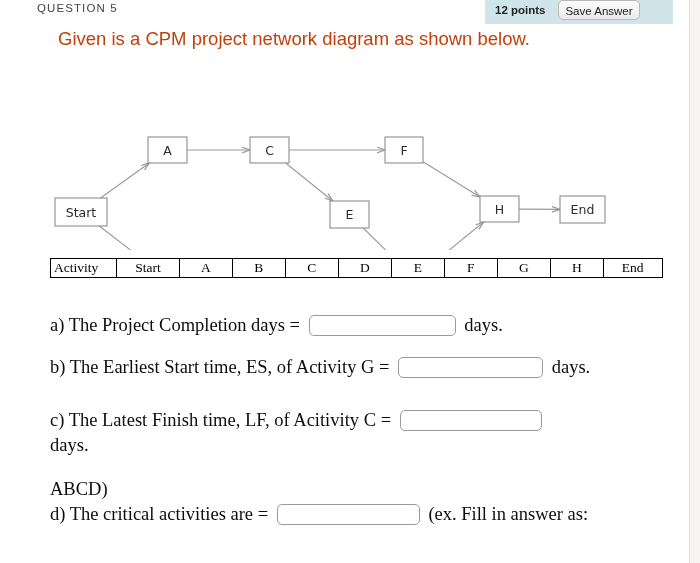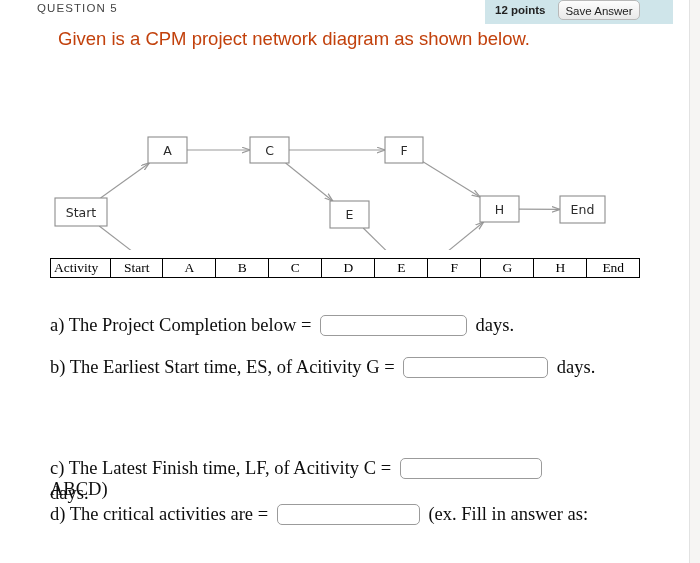--- a/index.html
+++ b/index.html
@@ -126,21 +126,21 @@
     border-collapse: collapse;
     font-family: "Liberation Serif", serif;
     font-size: 13.5px;
     color: #000000;
     background: #ffffff;
   }
   #activity-table td {
     border: 1px solid #000000;
     height: 19px;
     text-align: center;
-    padding: 0 12px;
+    padding: 0 18px;
     box-sizing: border-box;
   }
   #activity-table td.rowhead {
     text-align: left;
     padding-left: 3px;
     width: 58px;
   }
   #activity-table td.startcol { width: 52px; }
   #activity-table td.datacol { width: 53px; }
 
@@ -161,21 +161,21 @@
     background: #ffffff;
     border: 1px solid #9b9b9b;
     border-radius: 5px;
     box-sizing: border-box;
     margin: 0 4px;
     position: relative;
     top: -1px;
   }
   #q-a { top: 313px; }
   #q-b { top: 355px; }
-  #q-c { top: 408px; margin-top: 48px; }
+  #q-c { top: 408px; }
   #q-d { top: 477px; }
   #input-a { width: 147px; }
   #input-b { width: 145px; }
   #input-c { width: 142px; }
   #input-d { width: 143px; }
 </style>
 </head>
 <body>
 
 <div id="header-band"></div>
@@ -269,29 +269,29 @@
         <td class="datacol">F</td>
         <td class="datacol">G</td>
         <td class="datacol">H</td>
         <td class="datacol">End</td>
       </tr>
   </tbody>
 </table>
 
 <div class="question" id="q-a">
   <span class="q-line">
-    <span>a) The Project Completion below =</span>
+    <span>a) The Project Completion days =</span>
     <input class="answer-input" id="input-a" type="text" placeholder="" style="">
     <span>days.</span>
   </span>
 </div>
 
 <div class="question" id="q-b">
   <span class="q-line">
-    <span>b) The Earliest Start time, ES, of Acitivity G =</span>
+    <span>b) The Earliest Start time, ES, of Activity G =</span>
     <input class="answer-input" id="input-b" type="text" placeholder="" style="">
     <span>days.</span>
   </span>
 </div>
 
 <div class="question" id="q-c">
   <span class="q-line">
     <span>c) The Latest Finish time, LF, of Acitivity C =</span>
     <input class="answer-input" id="input-c" type="text" placeholder="" style="">
   </span>

